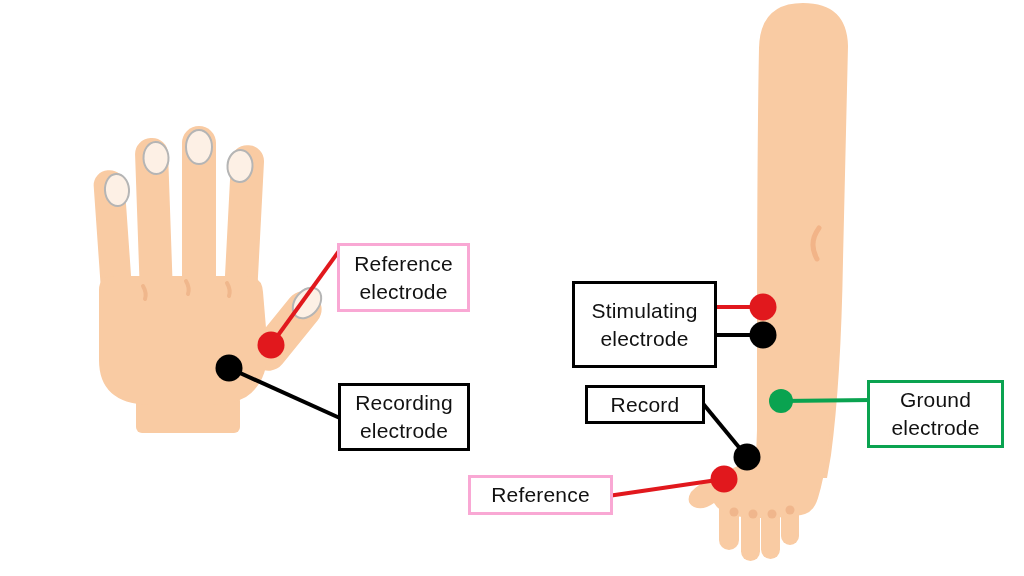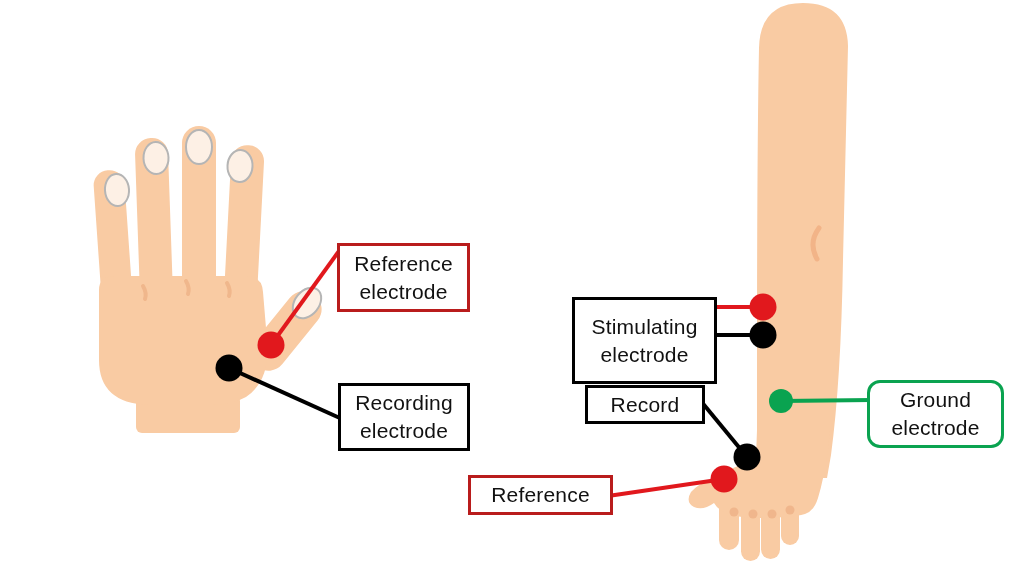--- a/index.html
+++ b/index.html
@@ -24,21 +24,21 @@
     display: flex;
     flex-direction: column;
     align-items: center;
     justify-content: center;
     text-align: center;
     font-size: 21px;
     line-height: 1.32;
     color: #111111;
     letter-spacing: 0.2px;
   }
-  .border-red   { border: 3px solid #b91c1c; }
+  .border-red   { border: 3px solid #f9a8d4; }
   .border-black { border: 3px solid #000000; }
   .border-green { border: 3px solid #0aa350; }
   .label-box span { display: block; white-space: nowrap; }
 </style>
 </head>
 <body>
 
 <div class="stage">
 
   <svg class="illustration" width="1024" height="576" viewBox="0 0 1024 576">
@@ -117,31 +117,31 @@
   <div class="label-box border-red" style="left:337px; top:243px; width:133px; height:69px;">
     <span>Reference</span>
     <span>electrode</span>
   </div>
 
   <div class="label-box border-black" style="left:338px; top:383px; width:132px; height:68px;">
     <span>Recording</span>
     <span>electrode</span>
   </div>
 
-  <div class="label-box border-black" style="left:572px; top:297px; width:145px; height:87px;">
+  <div class="label-box border-black" style="left:572px; top:281px; width:145px; height:87px;">
     <span>Stimulating</span>
     <span>electrode</span>
   </div>
 
   <div class="label-box border-black" style="left:585px; top:385px; width:120px; height:39px;">
     <span>Record</span>
   </div>
 
   <div class="label-box border-red" style="left:468px; top:475px; width:145px; height:40px;">
     <span>Reference</span>
   </div>
 
-  <div class="label-box border-green" style="left:867px; top:380px; width:137px; height:68px;border-radius:13px;">
+  <div class="label-box border-green" style="left:867px; top:380px; width:137px; height:68px;">
     <span>Ground</span>
     <span>electrode</span>
   </div>
 
 </div>
 
 </body></html>

